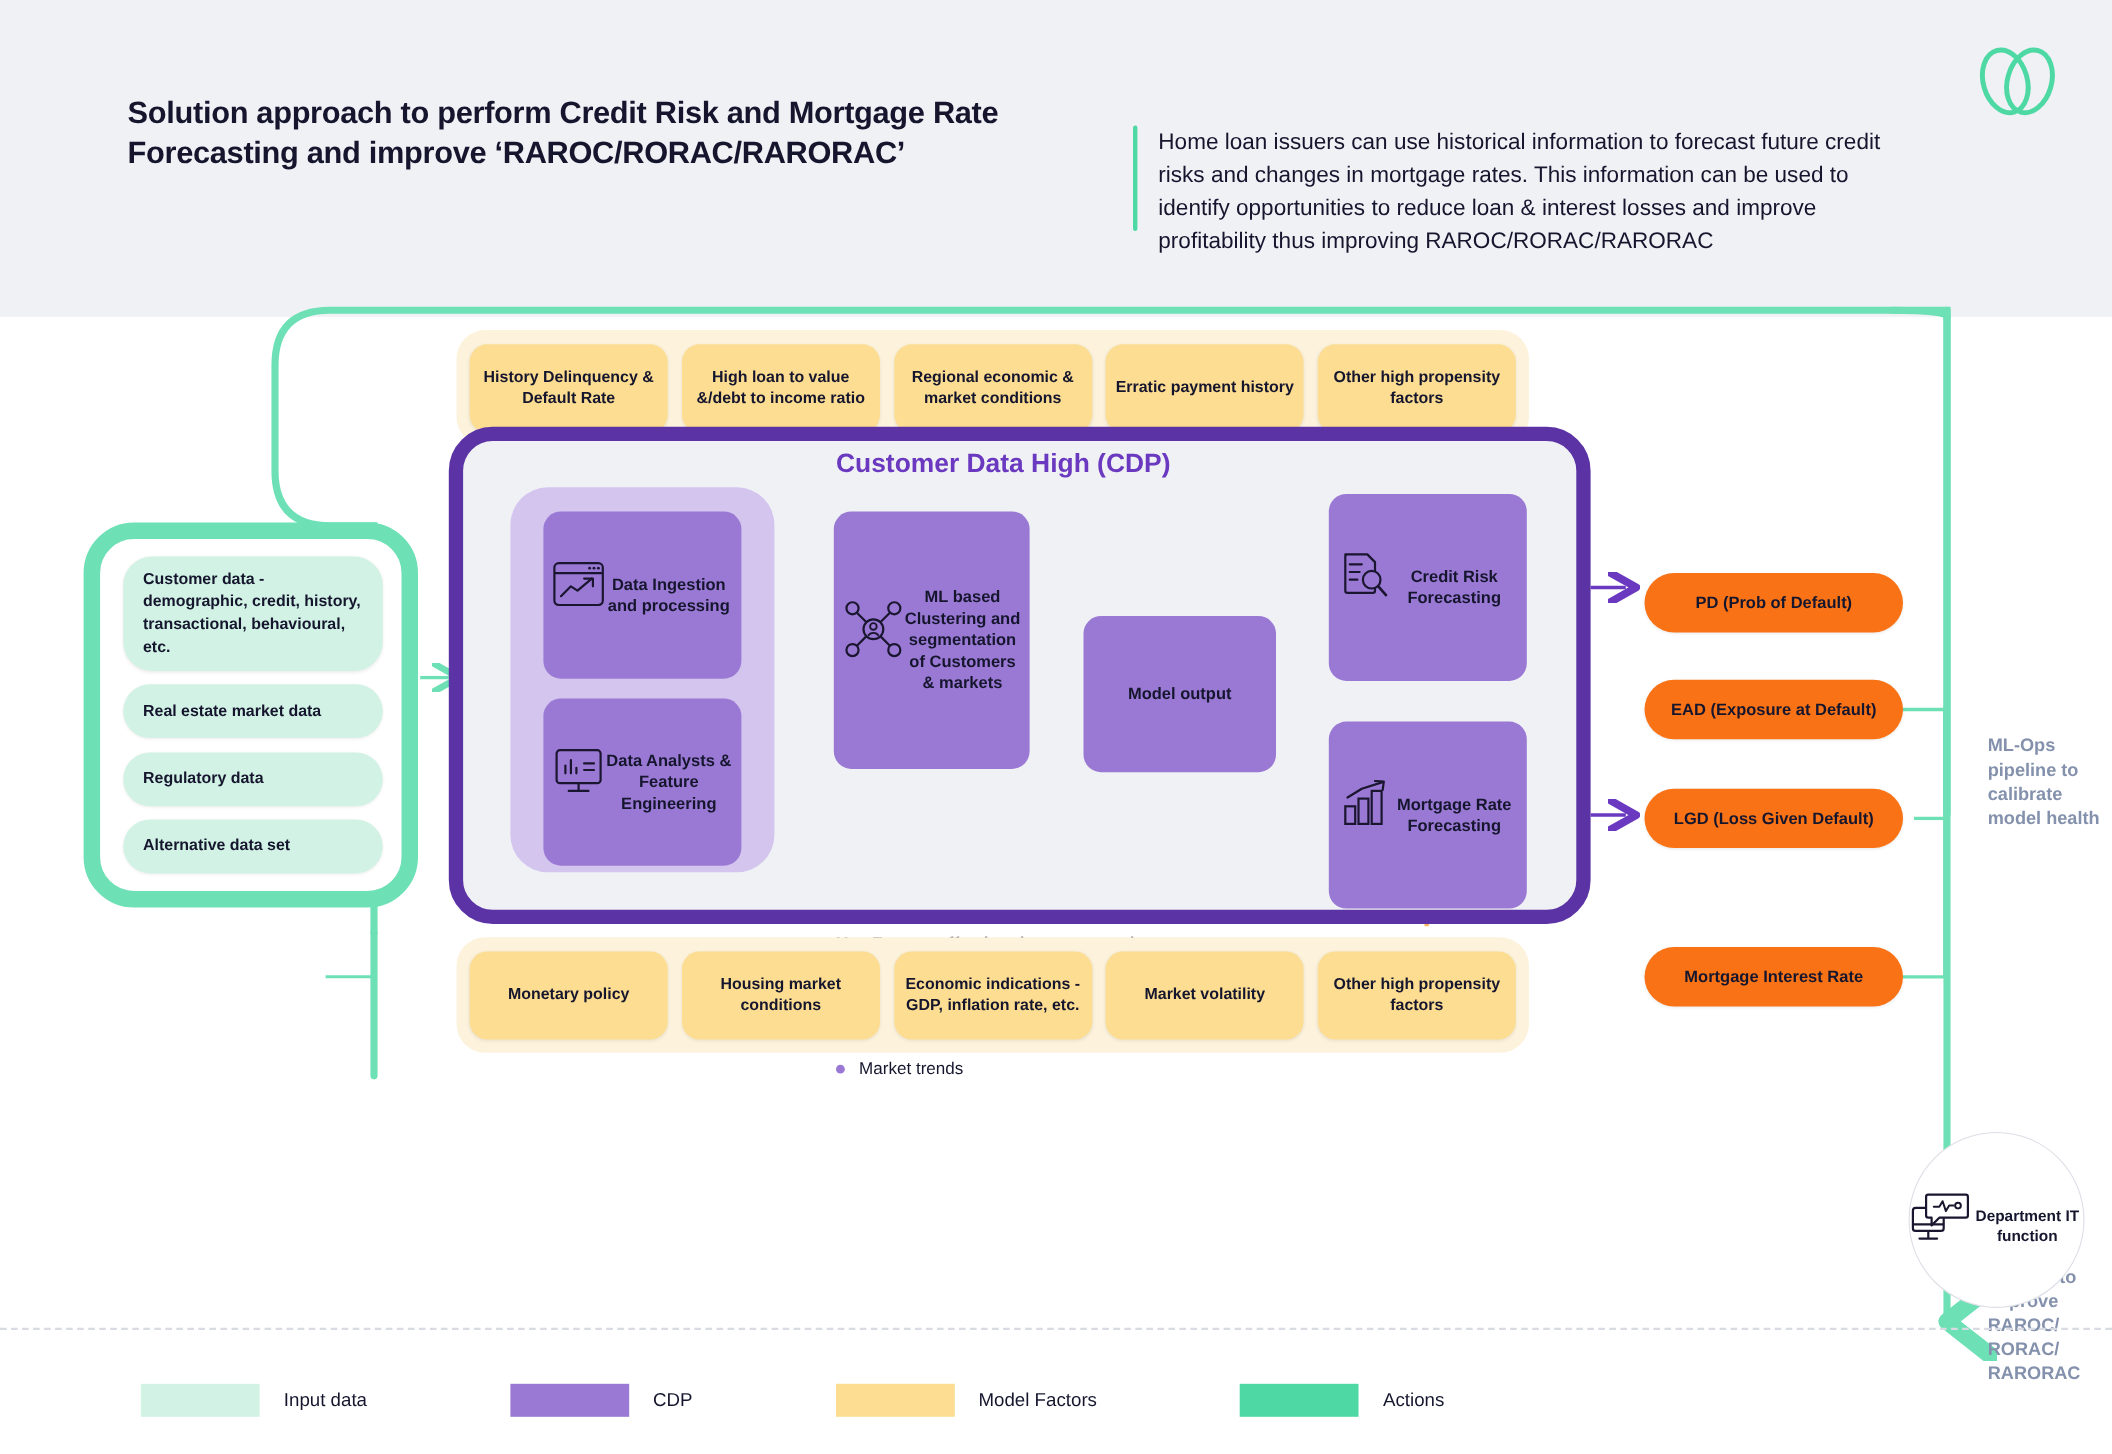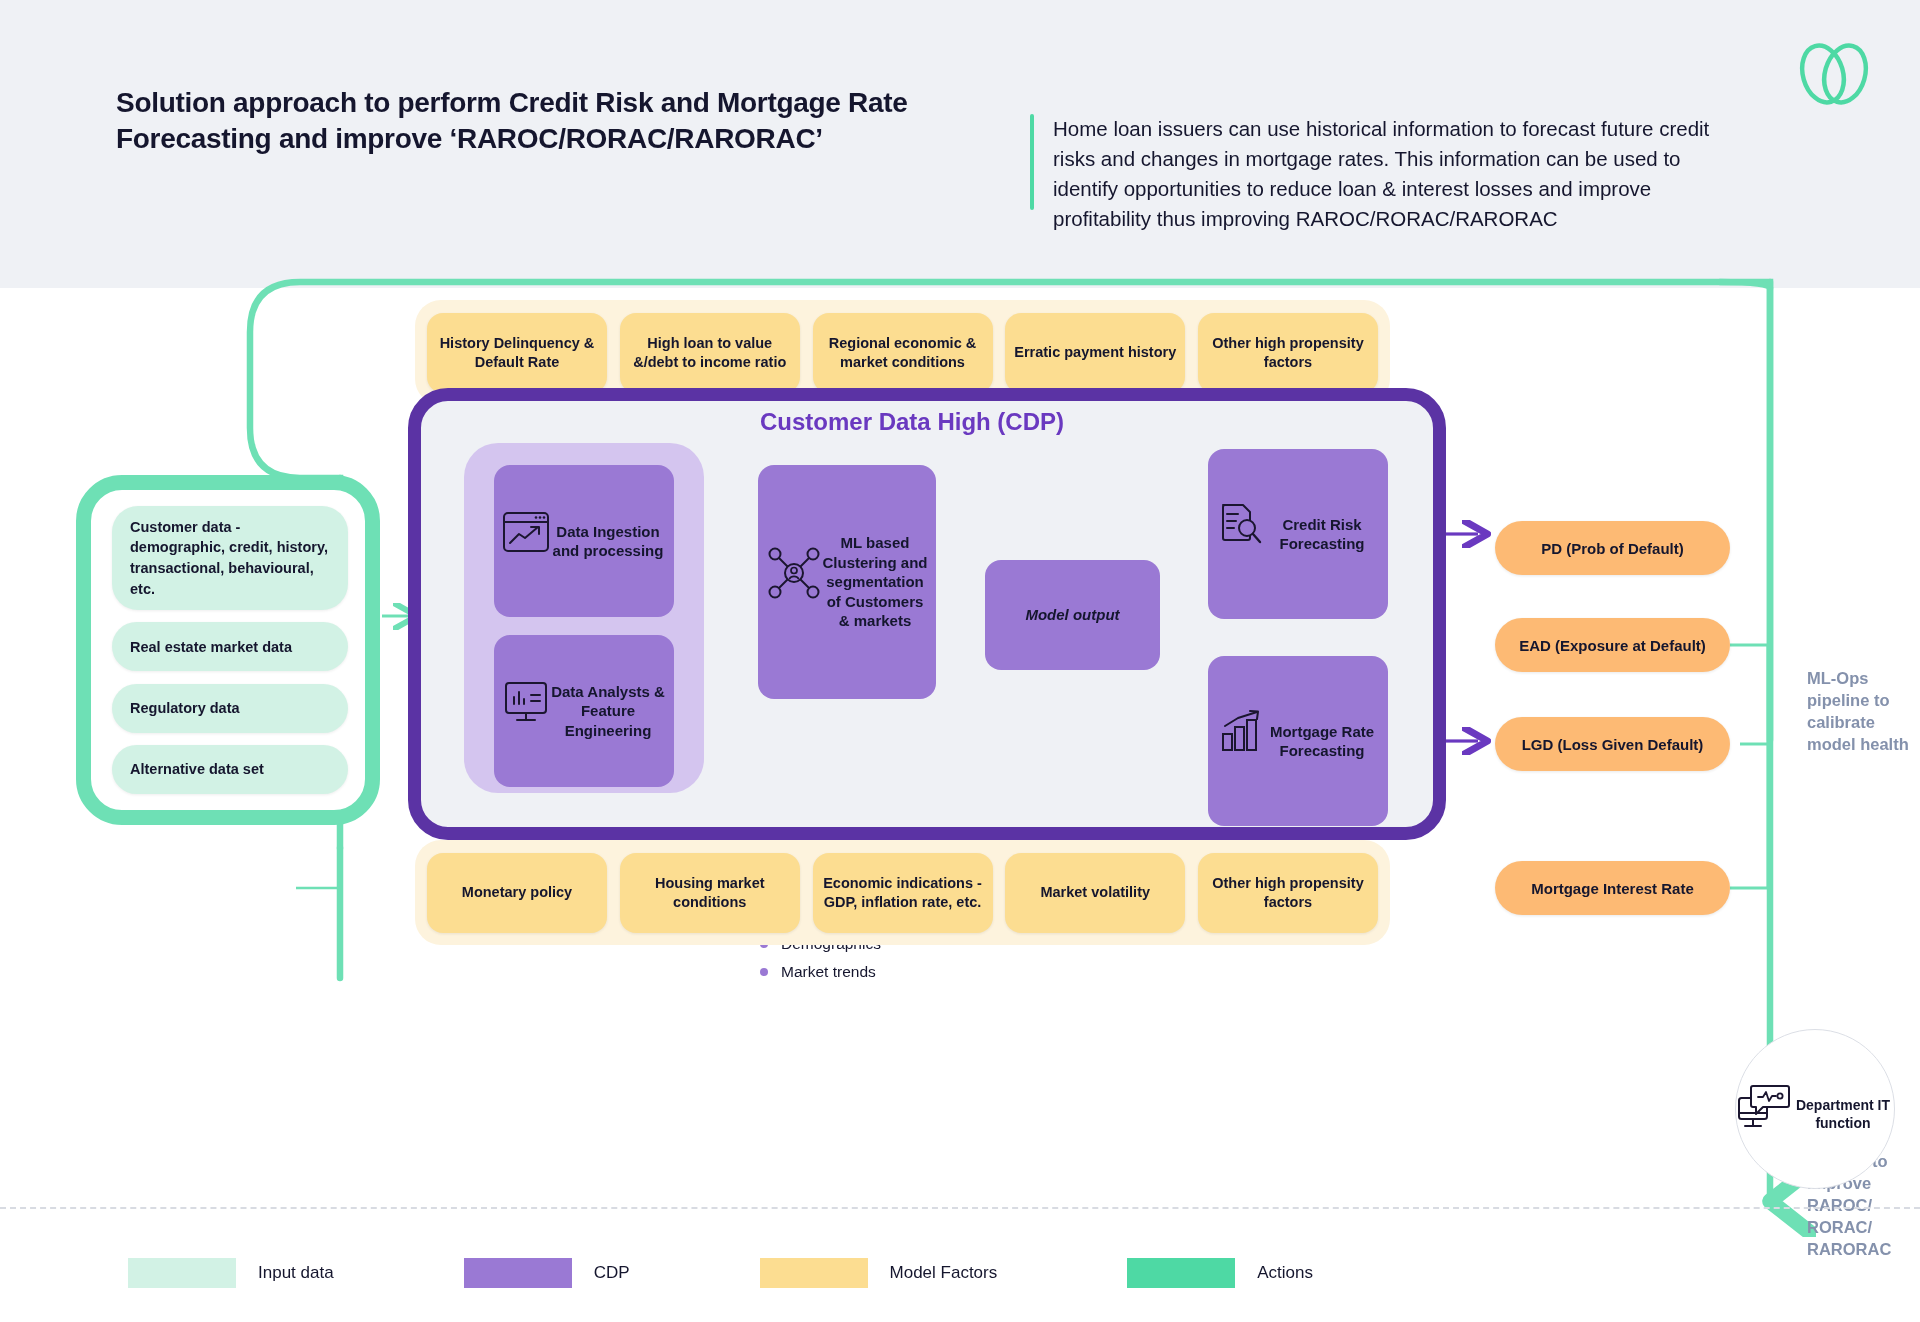--- a/index.html
+++ b/index.html
@@ -60,21 +60,21 @@
   .input-chip.short { height: 49px; }
 
   
   .factor-strip {
     position: absolute; left: 415px; height: 105px; width: 975px;
     background: #fdf3dd; border-radius: 26px;
     display: flex; align-items: center; justify-content: space-between;
     padding: 0 12px;
   }
   .factor-strip.top { top: 12px; }
-  .factor-strip.bottom { top: 552px; }
+  .factor-strip.bottom { top: 564px; }
   .factor-box {
     background: #fcdd91; border-radius: 16px;
     width: 180px; height: 80px;
     display: flex; align-items: center; justify-content: center; text-align: center;
     font-size: 14.5px; font-weight: bold; color: #15162e; line-height: 1.3;
     padding: 4px 8px;
     box-shadow: 0 1px 3px rgba(0,0,0,0.08);
   }
 
   
@@ -96,37 +96,37 @@
   }
   .cdp-card {
     position: absolute; background: #9a79d4; border-radius: 16px;
     display: flex; flex-direction: row; align-items: center; justify-content: center;
     text-align: center; font-size: 15px; font-weight: bold; color: #15162e;
     line-height: 1.3; padding: 8px;
   }
   .card-ingest { left: 494px; top: 177px; width: 180px; height: 152px; }
   .card-analyst { left: 494px; top: 347px; width: 180px; height: 152px; }
   .card-ml { left: 758px; top: 177px; width: 178px; height: 234px; }
-  .card-output { left: 985px; top: 272px; width: 175px; height: 110px;
-    justify-content: center; font-style: italic; }
+  .card-output { left: 985px; top: 272px; width: 175px; height: 142px;
+    justify-content: center; }
   .card-credit { left: 1208px; top: 161px; width: 180px; height: 170px; }
   .card-mortgage { left: 1208px; top: 368px; width: 180px; height: 170px; }
   .card-icon { margin-bottom: 14px; display: block; }
   .card-label { display: block; }
 
   
   .keyfactors { position: absolute; left: 760px; top: 850px; }
   .kf-title { font-size: 15.5px; font-weight: bold; color: #15162e; margin-bottom: 11px; }
   .kf-item { display: flex; align-items: center; font-size: 15.5px; color: #15162e; margin-bottom: 10px; }
   .kf-dot { width: 8px; height: 8px; border-radius: 50%; background: #9a79d4; margin-right: 13px; flex: none; }
 
   
   .action-chip {
     position: absolute; left: 1495px; width: 235px; height: 54px;
-    background: #fdba74; border-radius: 27px;
+    background: #f97316; border-radius: 27px;
     display: flex; align-items: center; justify-content: center;
     font-size: 15px; font-weight: bold; color: #15162e;
     box-shadow: 0 1px 3px rgba(0,0,0,0.09);
   }
   .act-pd { top: 233px; }
   .act-ead { top: 330px; }
   .act-lgd { top: 429px; }
   .act-mir { top: 573px; }
 
   

